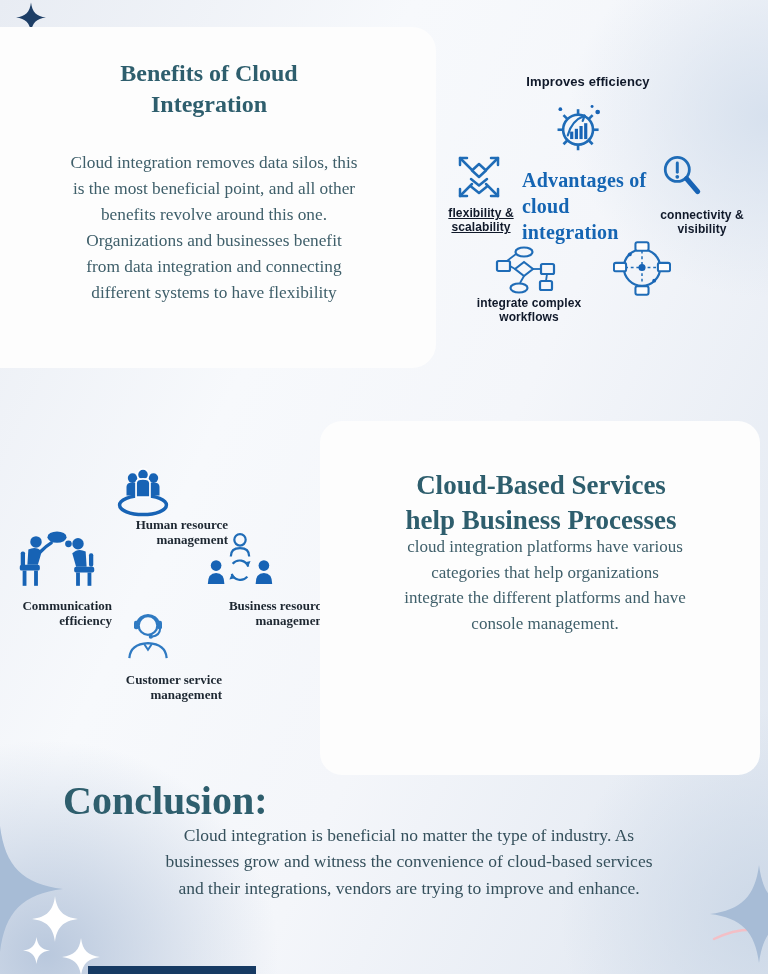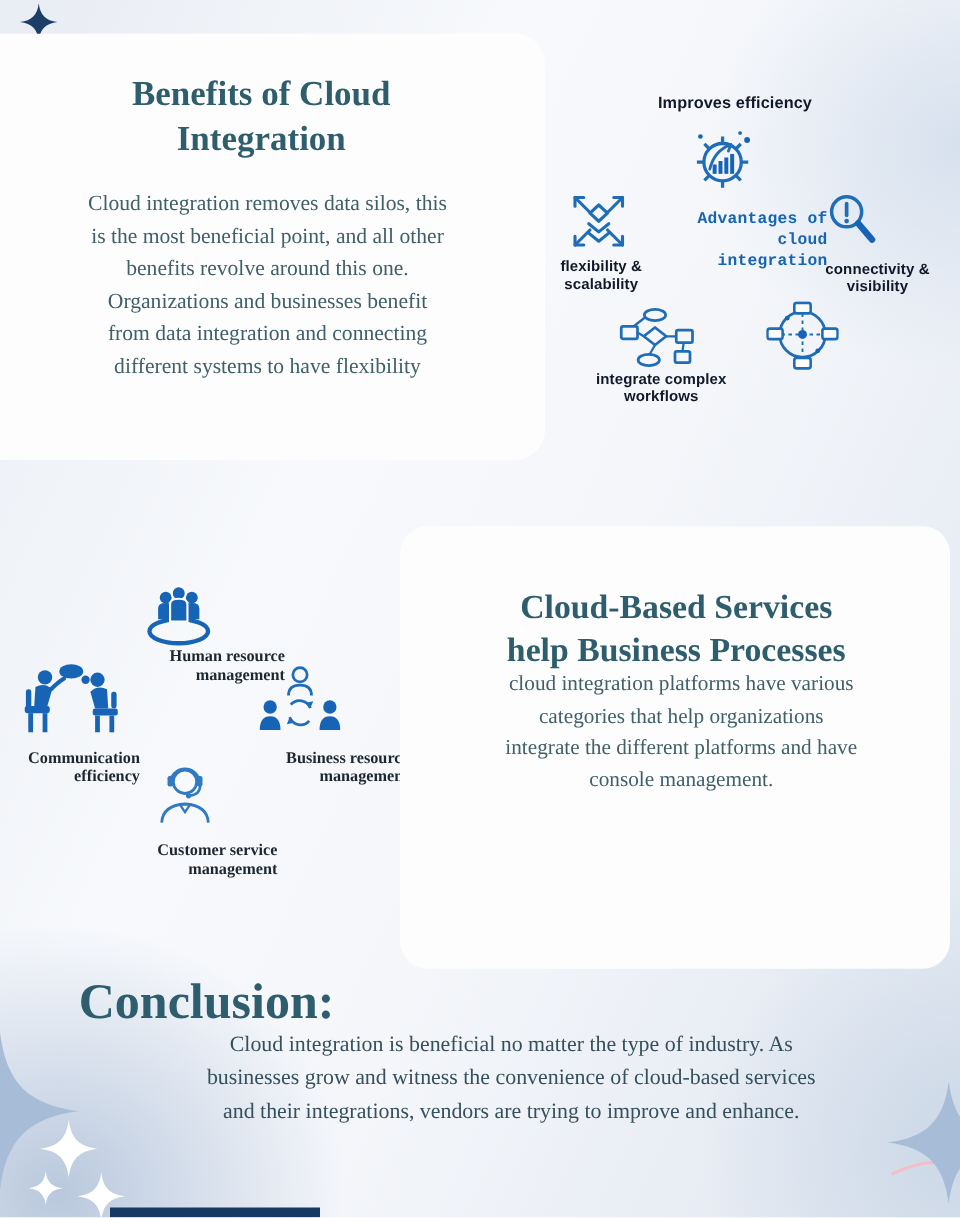--- a/index.html
+++ b/index.html
@@ -11,31 +11,31 @@
       radial-gradient(ellipse 45% 35% at 100% 94%, #ccd8e7 0%, rgba(204,216,231,0) 60%),
       radial-gradient(ellipse 42% 30% at 100% 12%, #d7e1ee 0%, rgba(215,225,238,0) 62%),
       linear-gradient(115deg, #e8ecf3 0%, #f7f9fc 34%, #f4f6fa 58%, #dfe6f0 100%);
   }
   .abs{position:absolute;}
   .card{position:absolute;background:#fdfdfd;border-radius:24px;}
   .card-benefits{left:-26px;top:27px;width:462px;height:341px;}
   .card-services{left:320px;top:421px;width:440px;height:354px;border-radius:22px;}
   .h-teal{font-weight:bold;color:#2e5e6d;text-align:center;white-space:pre-line;line-height:1.3;}
   .body-teal{color:#3f5f6a;text-align:center;white-space:pre-line;}
-  .benefits-title{left:8px;top:58px;width:402px;font-size:28px;}
+  .benefits-title{left:8px;top:58px;width:402px;font-size:24px;}
   .benefits-body{left:8px;top:150px;width:412px;font-size:17.3px;line-height:1.5;}
   .services-title{left:341px;top:468px;width:400px;font-size:27px;}
   .services-body{left:345px;top:534px;width:400px;font-size:17px;line-height:1.5;}
   .conclusion-heading{left:63px;top:777px;font-size:40px;font-weight:bold;color:#2e5e6d;}
   .conclusion-body{left:85px;top:822px;width:648px;font-size:17.5px;line-height:1.5;color:#35505c;text-align:center;white-space:pre-line;}
   .lbl-sans{font-family:"Liberation Sans",sans-serif;font-weight:bold;color:#10192a;
             text-align:center;white-space:pre-line;font-size:12px;line-height:1.18;letter-spacing:.1px;}
   .lbl-top{font-size:13px;}
-  .adv-center{font-family:Liberation Mono, monospace;font-weight:bold;color:#1565b3;
-              text-align:right;white-space:pre-line;font-size:13px;line-height:1.3;letter-spacing:.2px;}
+  .adv-center{font-family:Liberation Serif, serif;font-weight:bold;color:#1565b3;
+              text-align:left;white-space:pre-line;font-size:20px;line-height:1.3;letter-spacing:.2px;}
   .lbl-serif{font-family:"Liberation Serif",serif;font-weight:bold;color:#1d2731;
              text-align:right;white-space:pre-line;font-size:13px;line-height:1.15;}
   .icon svg{display:block;width:100%;height:100%;}
   .footer-bar{left:88px;top:966px;width:168px;height:8px;background:#163a63;}
 </style>
 </head>
 <body>
 
 <div class="page">
 
@@ -101,21 +101,21 @@
         <line x1="19" y1="33" x2="7" y2="45"></line>
           <path d="M7,45 L7,38 M7,45 L14,45"></path>
         <line x1="33" y1="33" x2="45" y2="45"></line>
           <path d="M45,45 L45,38 M45,45 L38,45"></path>
         <polygon points="26,13 33,19.5 26,26 19,19.5"></polygon>
         <polyline points="18,28 26,34.5 34,28"></polyline>
           <polyline points="18,35.5 26,42 34,35.5"></polyline>
       </g>
     </svg>
   </span>
-  <div class="abs lbl-sans" style="left:421px;top:206px;width:120px;">flexibility &amp;
+  <div class="abs lbl-sans" style="left:421px;top:206px;width:120px;text-decoration:underline;">flexibility &amp;
 scalability</div>
 
   <span class="abs icon" style="left:656px;top:149px;width:50px;height:52px;">
     <svg viewBox="0 0 54 54">
       <circle cx="23" cy="21" r="13" stroke="#1f6cb7" stroke-width="3" fill="none"></circle>
       <line x1="33" y1="31" x2="45" y2="45" stroke="#1763b5" stroke-width="5.5" stroke-linecap="round"></line>
       <line x1="23" y1="14" x2="23" y2="24" stroke="#1f6cb7" stroke-width="3.2" stroke-linecap="round"></line>
       <circle cx="23" cy="29" r="2" fill="#1f6cb7"></circle>
     </svg>
   </span>

